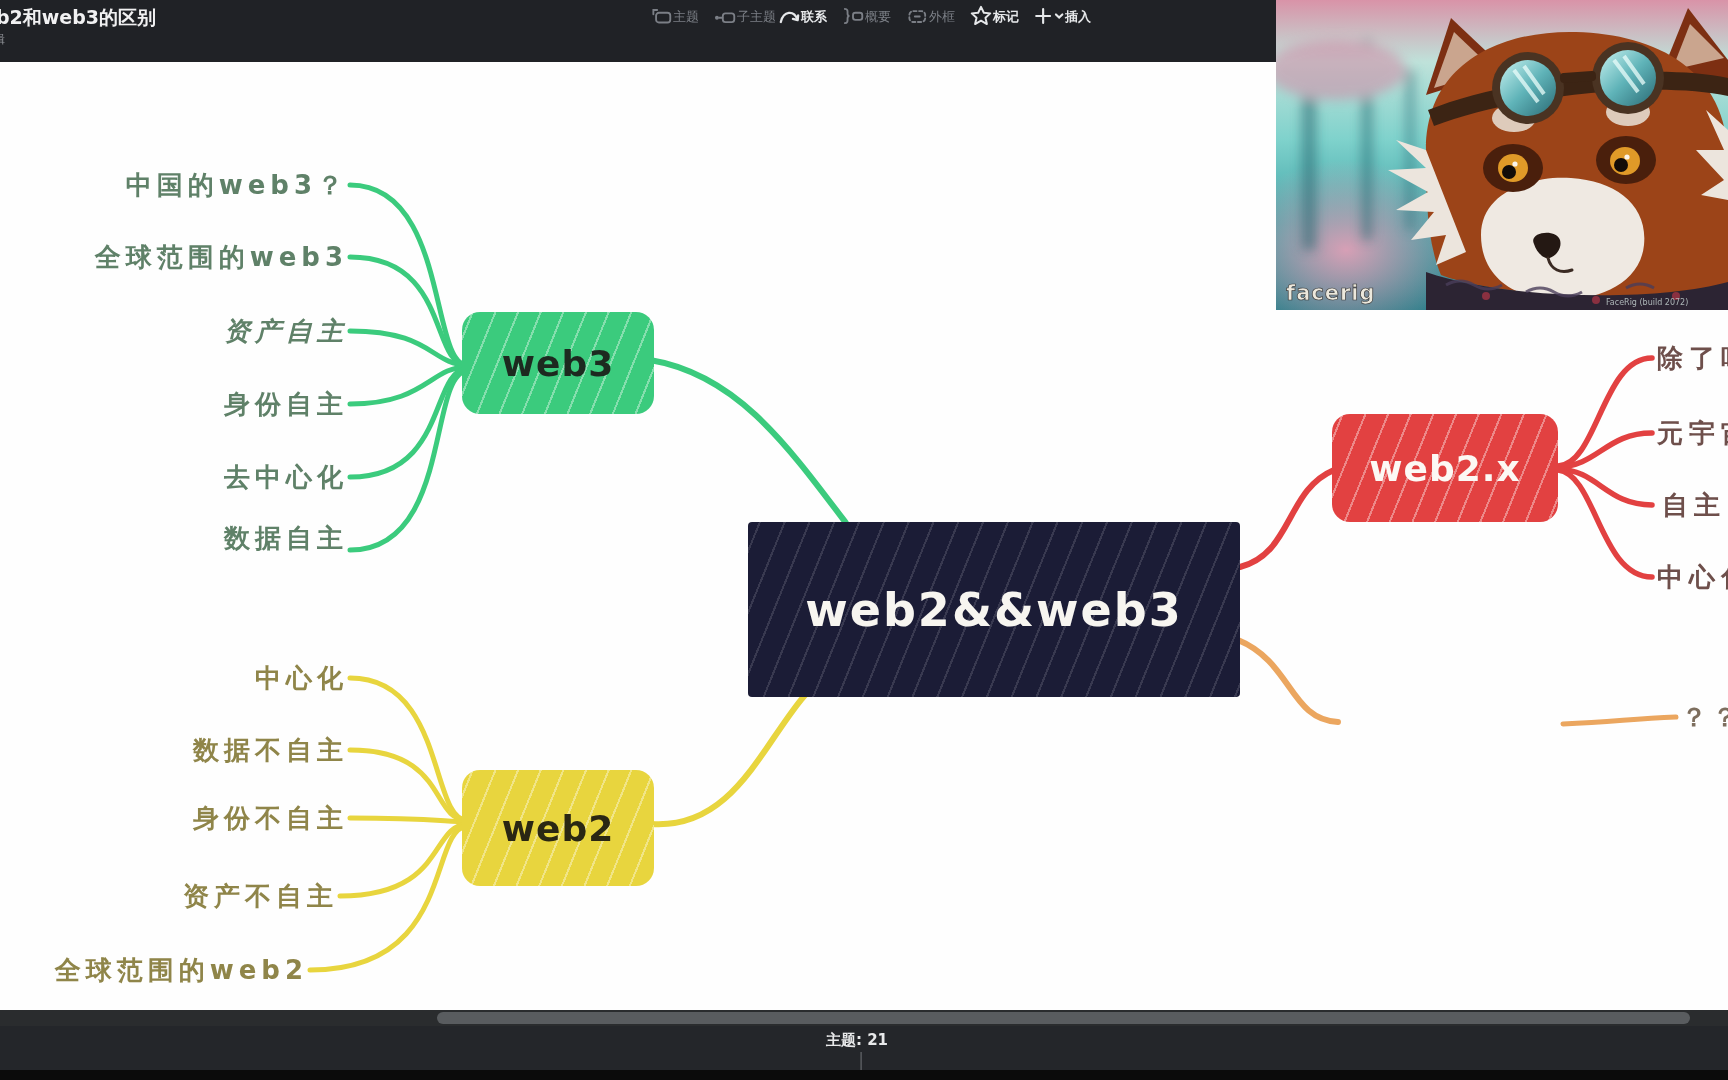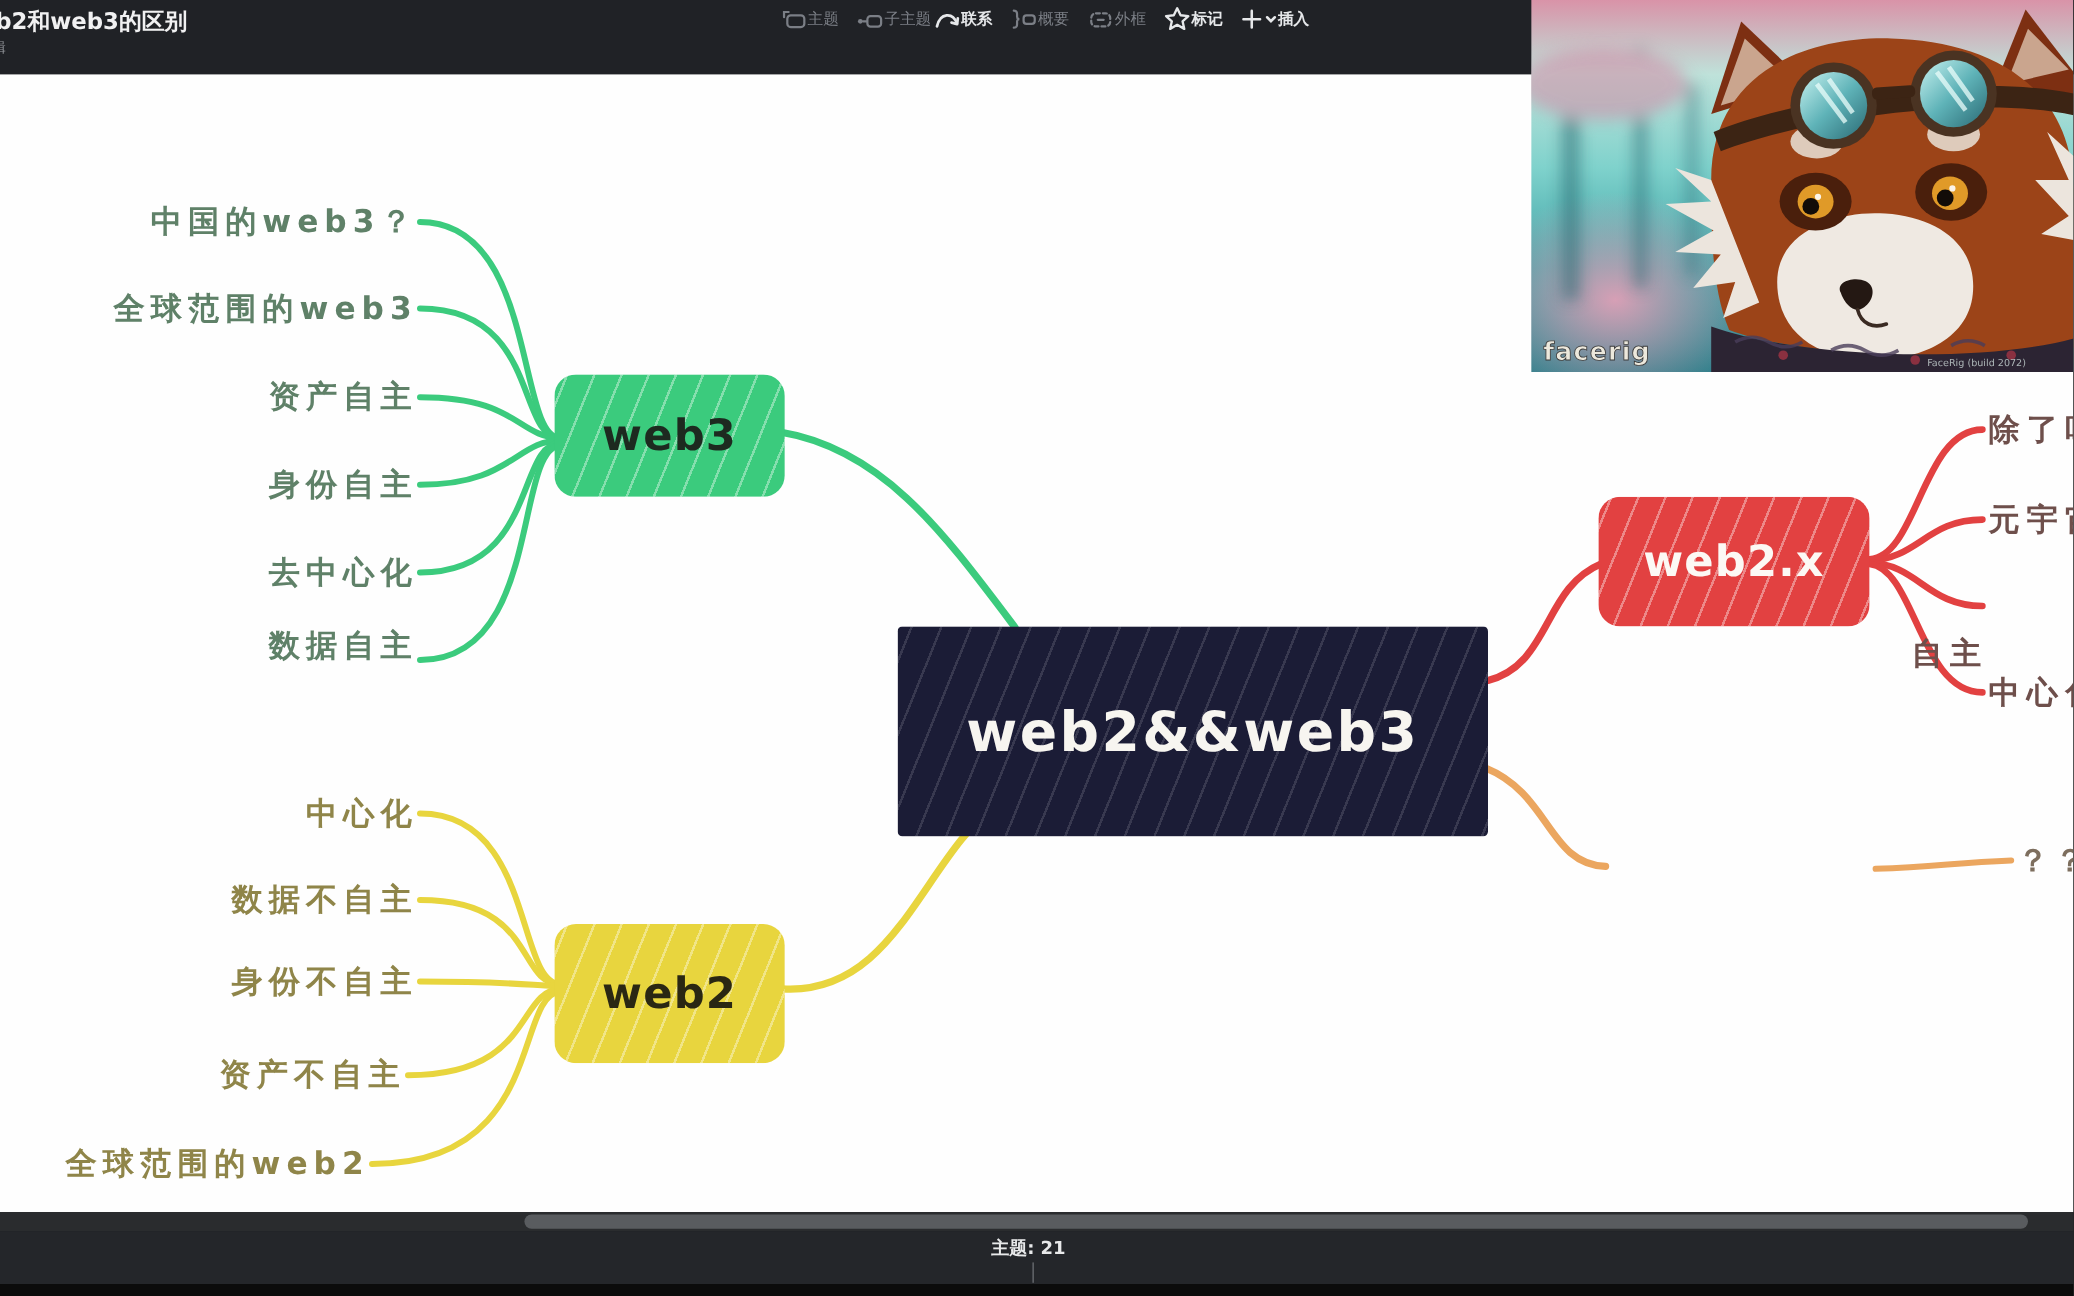--- a/index.html
+++ b/index.html
@@ -155,34 +155,34 @@
       <path d="M1563,662 C1615,660 1628,657 1676,655" stroke="#eba65f" stroke-width="5" stroke-linecap="round"></path>
     </svg>
 
     <div class="node node-web3">web3</div>
     <div class="node node-web2">web2</div>
     <div class="node node-central">web2&amp;&amp;web3</div>
     <div class="node node-web2x">web2.x</div>
 
     <div class="child g" style="right:1380px;top:123px;">中国的web3？</div>
     <div class="child g" style="right:1380px;top:195px;">全球范围的web3</div>
-    <div class="child g" style="right:1380px;top:269px;">资产自主</div>
+    <div class="child g" style="right:1380px;top:269px;font-style:italic;">资产自主</div>
     <div class="child g" style="right:1380px;top:342px;">身份自主</div>
     <div class="child g" style="right:1380px;top:415px;">去中心化</div>
     <div class="child g" style="right:1380px;top:476px;">数据自主</div>
 
     <div class="child y" style="right:1380px;top:616px;">中心化</div>
     <div class="child y" style="right:1380px;top:688px;">数据不自主</div>
     <div class="child y" style="right:1380px;top:756px;text-align:right;">身份不自主</div>
     <div class="child y" style="right:1390px;top:834px;">资产不自主</div>
     <div class="child y" style="right:1420px;top:908px;">全球范围的web2</div>
 
     <div class="child r" style="left:1657px;top:296px;letter-spacing:6px;">除了吗</div>
     <div class="child r" style="left:1657px;top:371px;letter-spacing:6px;">元宇宙</div>
-    <div class="child r" style="left:1593px;top:443px;letter-spacing:6px;margin-top:40px;">自主</div>
+    <div class="child r" style="left:1662px;top:443px;letter-spacing:6px;">自主</div>
     <div class="child r" style="left:1657px;top:515px;letter-spacing:6px;">中心化</div>
 
     <div class="child o" style="left:1681px;top:655px;">？？</div>
   </div>
 
   <div class="webcam">
     <svg width="452" height="310" viewBox="0 0 452 310">
       <defs>
         <linearGradient id="bg" x1="0" y1="0" x2="0" y2="1">
           <stop offset="0" stop-color="#d993a8"></stop>

